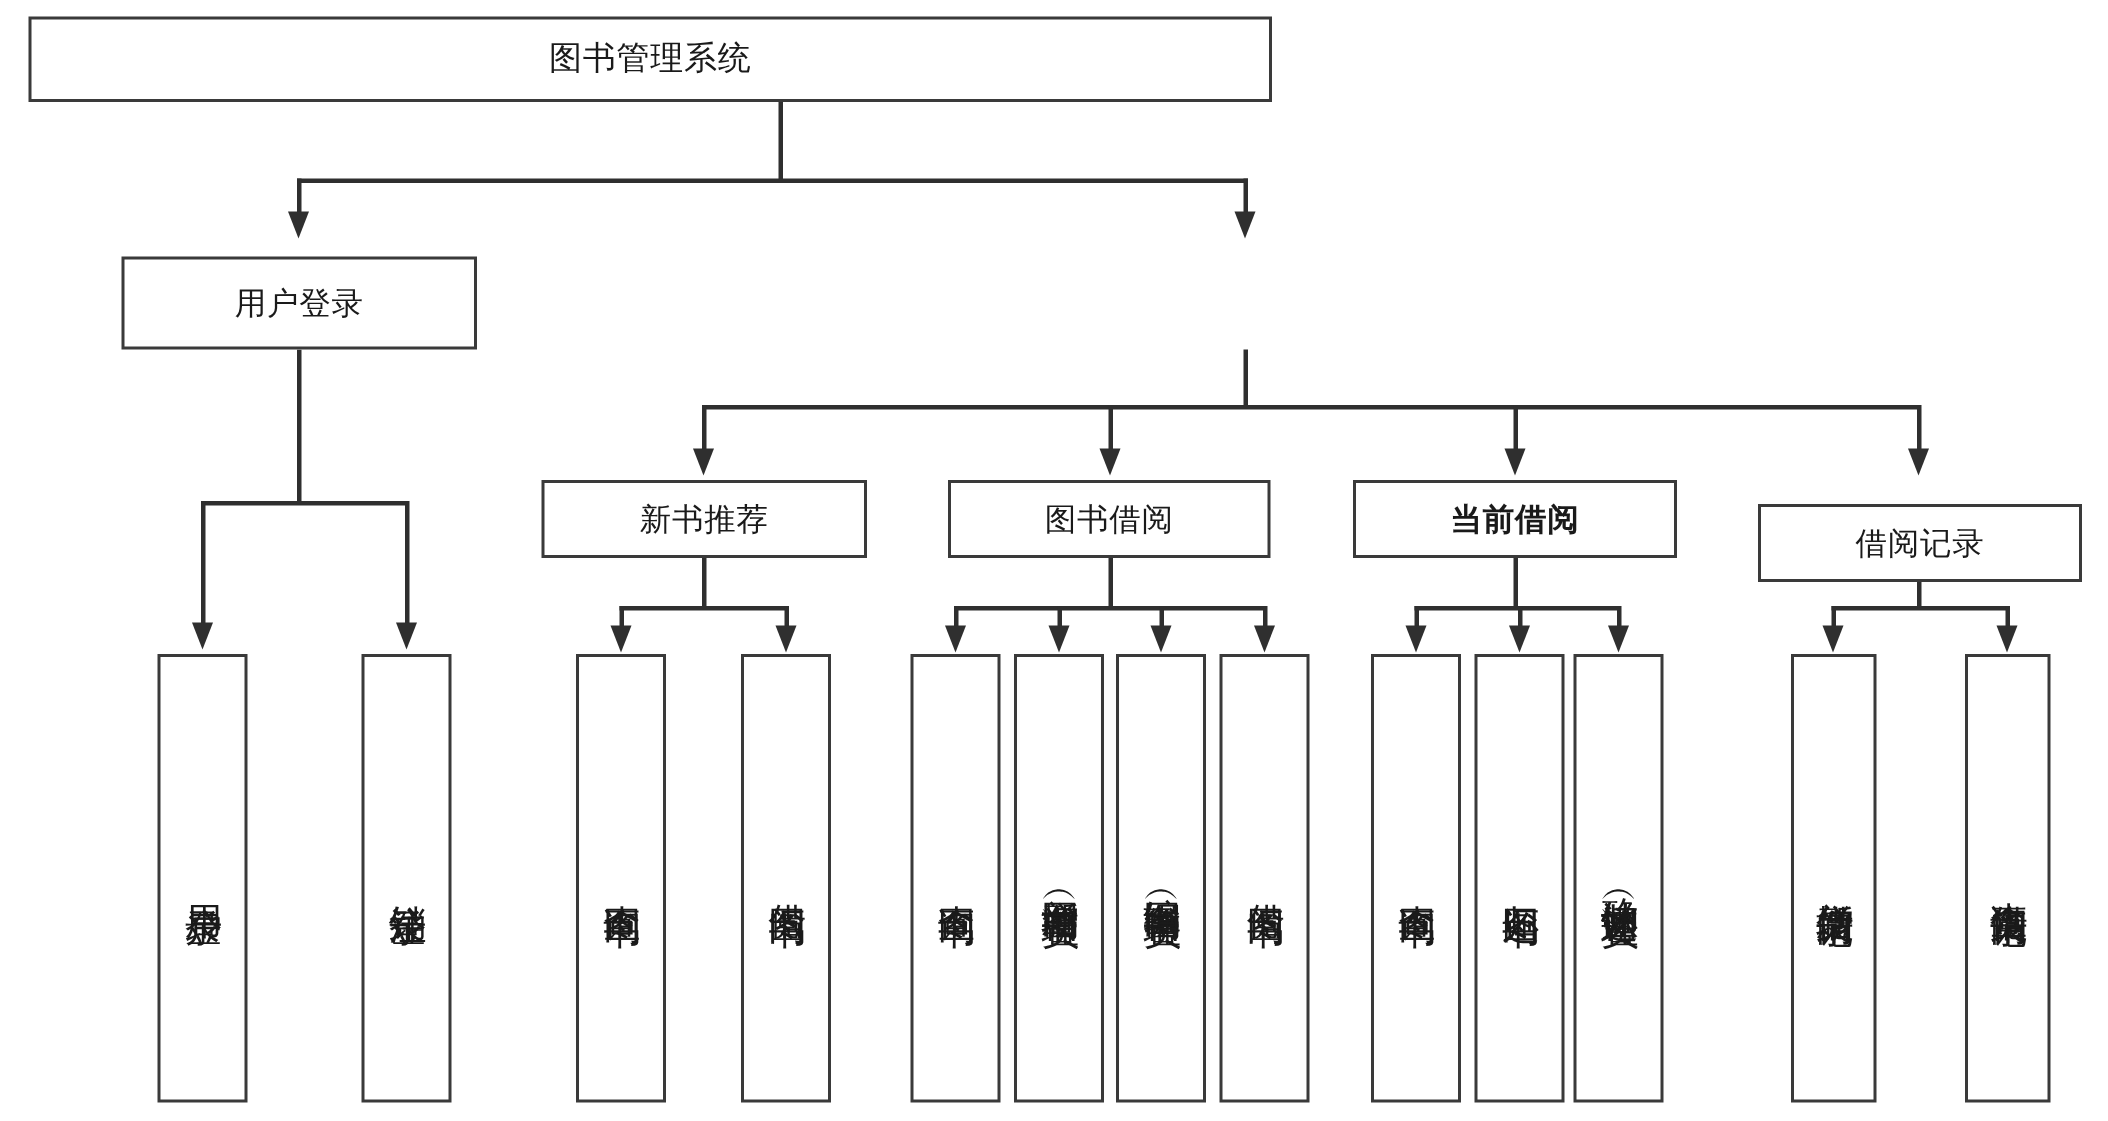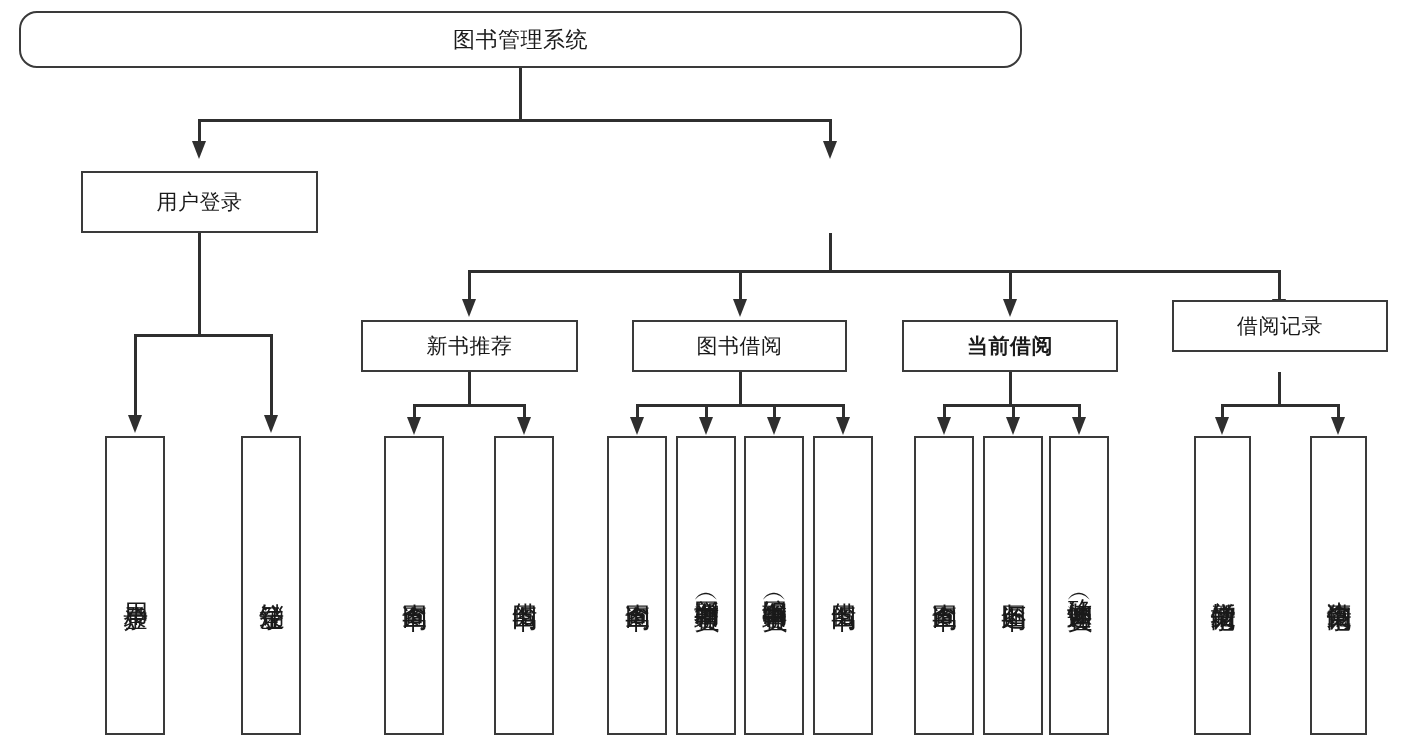--- a/index.html
+++ b/index.html
@@ -85,21 +85,21 @@
     z-index: 5;
     white-space: nowrap;
     font-family: "DejaVu Sans", "Liberation Sans", sans-serif;
   }
 </style>
 </head>
 <body>
 
 <div id="canvas">
 
-  <div class="node horiz root" style="left:19px; top:11px; width:1003px; height:57px;border-radius:18px;">
+  <div class="node horiz root" style="left:19px; top:11px; width:829px; height:57px;">
     <span class="label">图书管理系统</span>
   </div>
 
   <div class="conn v" style="left:519px; top:68px; width:2.5px; height:52px;"></div>
   <div class="conn h" style="left:198px; top:119px; width:634px; height:2.5px;"></div>
   <div class="conn v" style="left:198px; top:119px; width:2.5px; height:24px;"></div>
   <div class="arrow" style="left:192px; top:141px;"></div>
   <div class="conn v" style="left:829px; top:119px; width:2.5px; height:24px;"></div>
   <div class="arrow" style="left:823px; top:141px;"></div>
 
@@ -127,21 +127,21 @@
 
   <div class="node horiz" style="left:632px; top:320px; width:215px; height:52px;">
     <span class="label">图书借阅</span>
   </div>
   <div class="node horiz" style="left:361px; top:320px; width:217px; height:52px;">
     <span class="label">新书推荐</span>
   </div>
   <div class="node horiz" style="left:902px; top:320px; width:216px; height:52px;font-weight:bold;">
     <span class="label">当前借阅</span>
   </div>
-  <div class="node horiz" style="left:1172px; top:300px; width:216px; height:52px;">
+  <div class="node horiz" style="left:1172px; top:336px; width:216px; height:52px;">
     <span class="label">借阅记录</span>
   </div>
 
   <div class="conn v" style="left:468px; top:372px; width:2.5px; height:34px;"></div>
   <div class="conn h" style="left:413px; top:404px; width:112px; height:2.5px;"></div>
   <div class="conn v" style="left:413px; top:404px; width:2.5px; height:15px;"></div>
   <div class="arrow" style="left:407px; top:417px;"></div>
   <div class="conn v" style="left:523px; top:404px; width:2.5px; height:15px;"></div>
   <div class="arrow" style="left:517px; top:417px;"></div>
 

